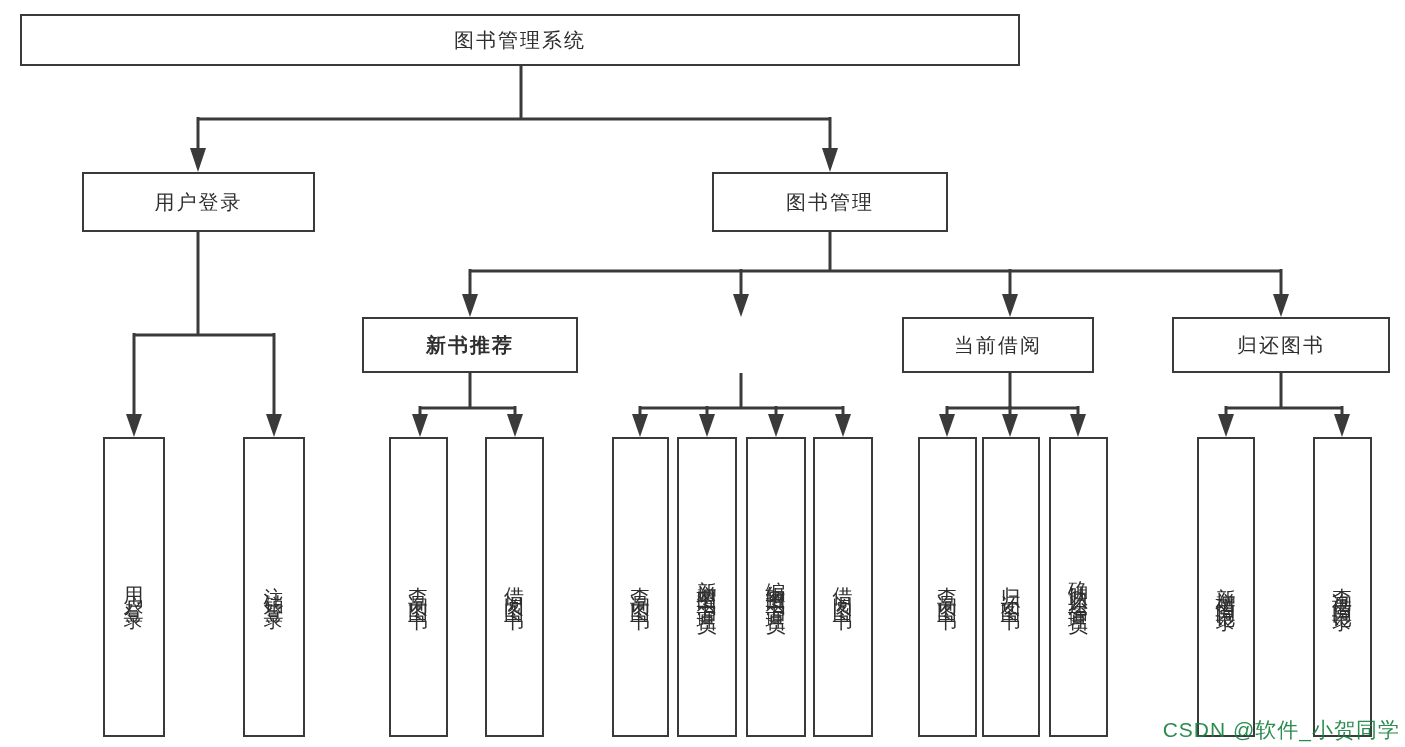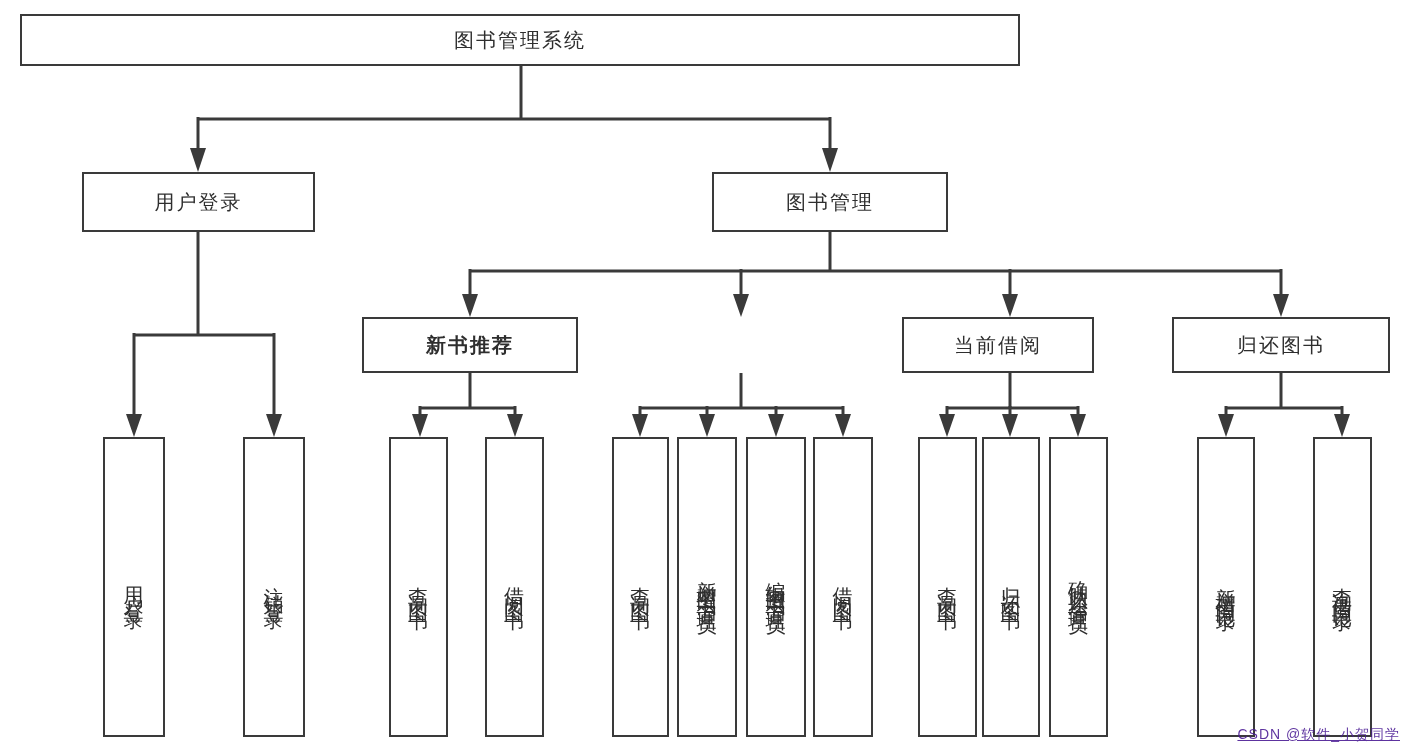--- a/index.html
+++ b/index.html
@@ -38,27 +38,26 @@
     line-height: 1;
     white-space: nowrap;
   }
   .v-box.long span {
     letter-spacing: 5px;
   }
   .watermark {
     position: absolute;
     right: 5px;
     bottom: 3px;
-    font-size: 14px;
+    font-size: 21px;
     letter-spacing: 1px;
-    color: #4c1d95;
+    color: #15803d;
     opacity: 0.9;
     white-space: nowrap;
     z-index: 10;
-    text-decoration: underline;
   }
 </style>
 </head>
 <body>
 
 <div class="canvas">
 
   <svg class="connectors" viewBox="0 0 1405 747" xmlns="http://www.w3.org/2000/svg" stroke="#3a3a3a" stroke-width="3" fill="#3a3a3a">
     <g fill="none">
       <line x1="521" y1="66" x2="521" y2="119"></line>

